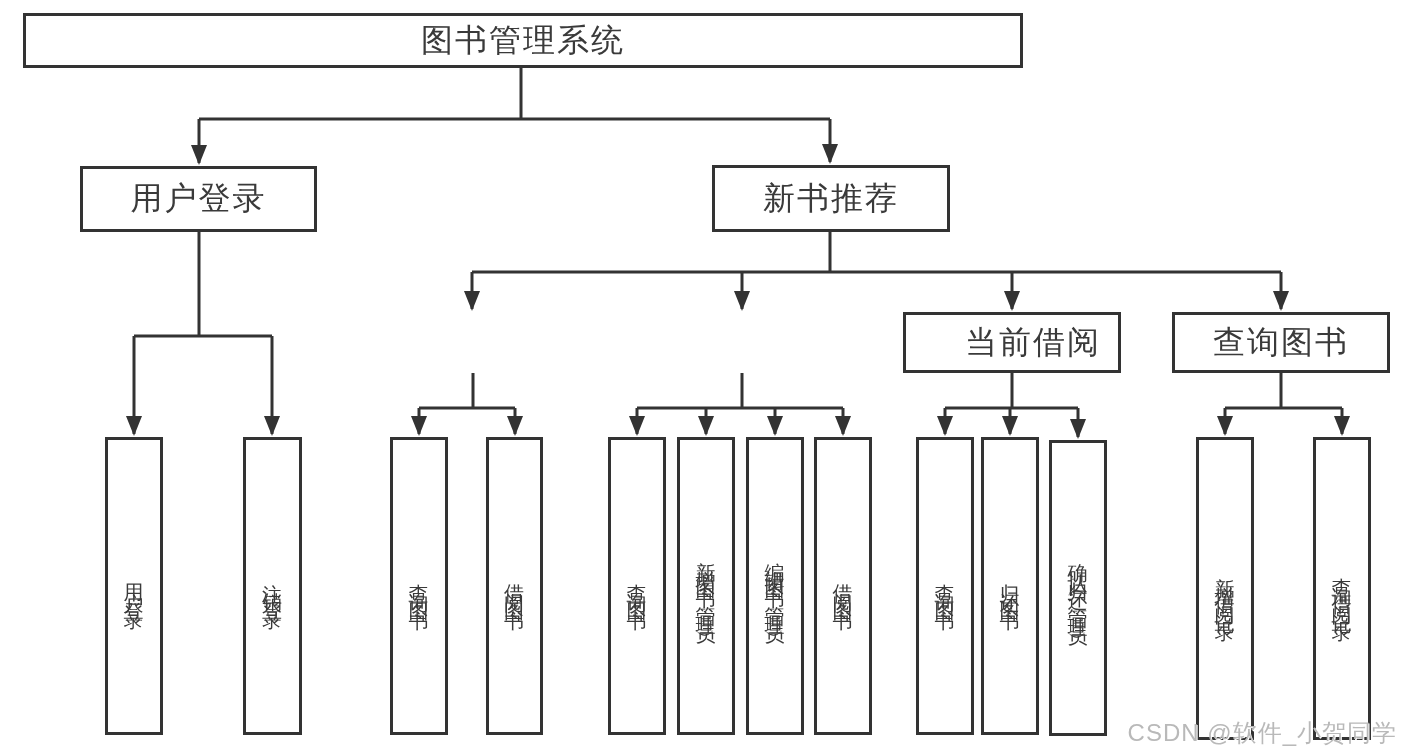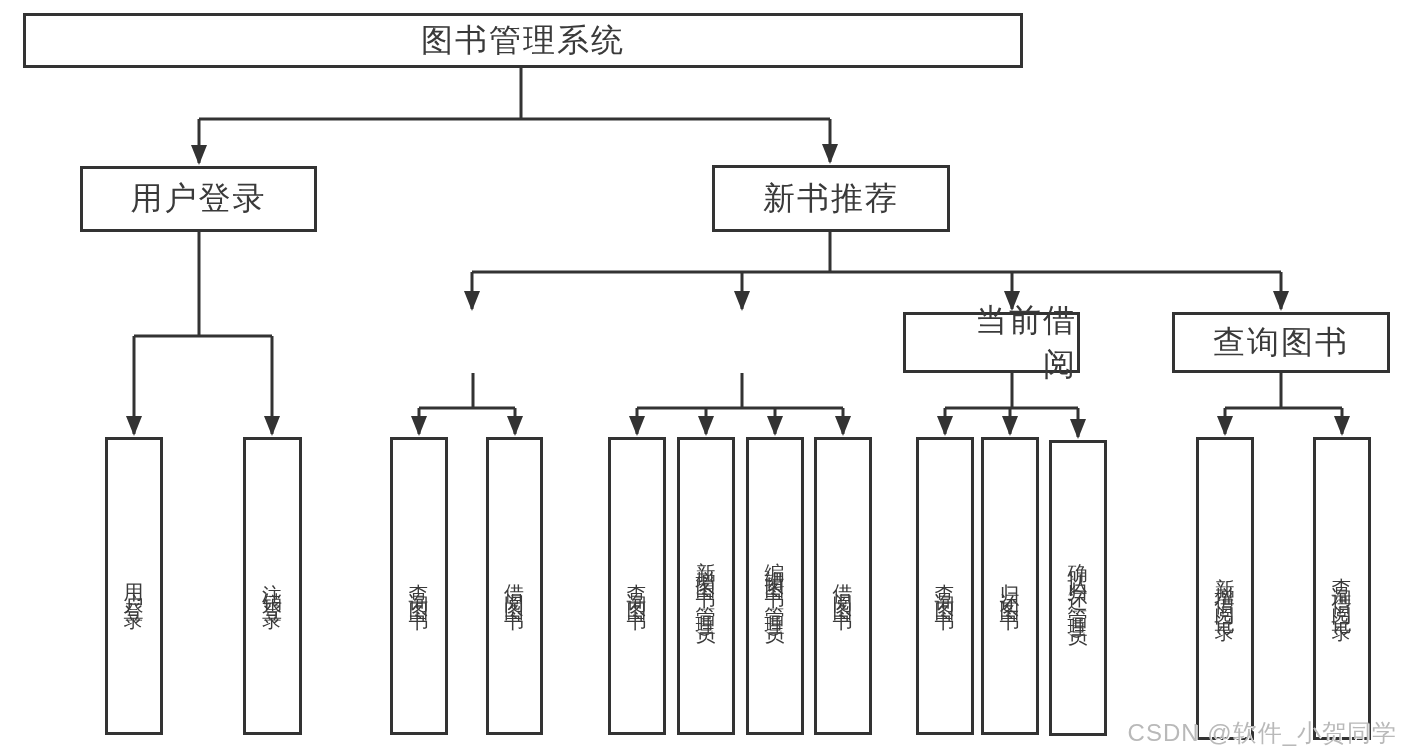--- a/index.html
+++ b/index.html
@@ -101,21 +101,21 @@
     <path class="ln" marker-end="url(#arrow)" d="M1078,408 V437"></path>
     <path class="ln" marker-end="url(#arrow)" d="M1225,408 V434"></path>
     <path class="ln" marker-end="url(#arrow)" d="M1342,408 V434"></path>
   </svg>
 
   <div class="node hbox" style="left:23px;top:13px;width:1000px;height:55px;">图书管理系统</div>
 
   <div class="node hbox" style="left:80px;top:166px;width:237px;height:66px;">用户登录</div>
   <div class="node hbox" style="left:712px;top:165px;width:238px;height:67px;">新书推荐</div>
 
-  <div class="node hbox" style="left:903px;top:312px;width:177px;height:61px;padding-left:42px;">当前借阅</div>
+  <div class="node hbox" style="left:903px;top:312px;width:218px;height:61px;padding-left:42px;">当前借阅</div>
   <div class="node hbox" style="left:1172px;top:312px;width:218px;height:61px;">查询图书</div>
 
   <div class="node vbox" style="left:105px;top:437px;width:58px;height:298px;">用户登录</div>
   <div class="node vbox" style="left:243px;top:437px;width:59px;height:298px;">注销登录</div>
 
   <div class="node vbox" style="left:390px;top:437px;width:58px;height:298px;">查询图书</div>
   <div class="node vbox" style="left:486px;top:437px;width:57px;height:298px;">借阅图书</div>
 
   <div class="node vbox" style="left:608px;top:437px;width:58px;height:298px;">查询图书</div>
   <div class="node vbox" style="left:677px;top:437px;width:58px;height:298px;">新增图书（管理员）</div>

